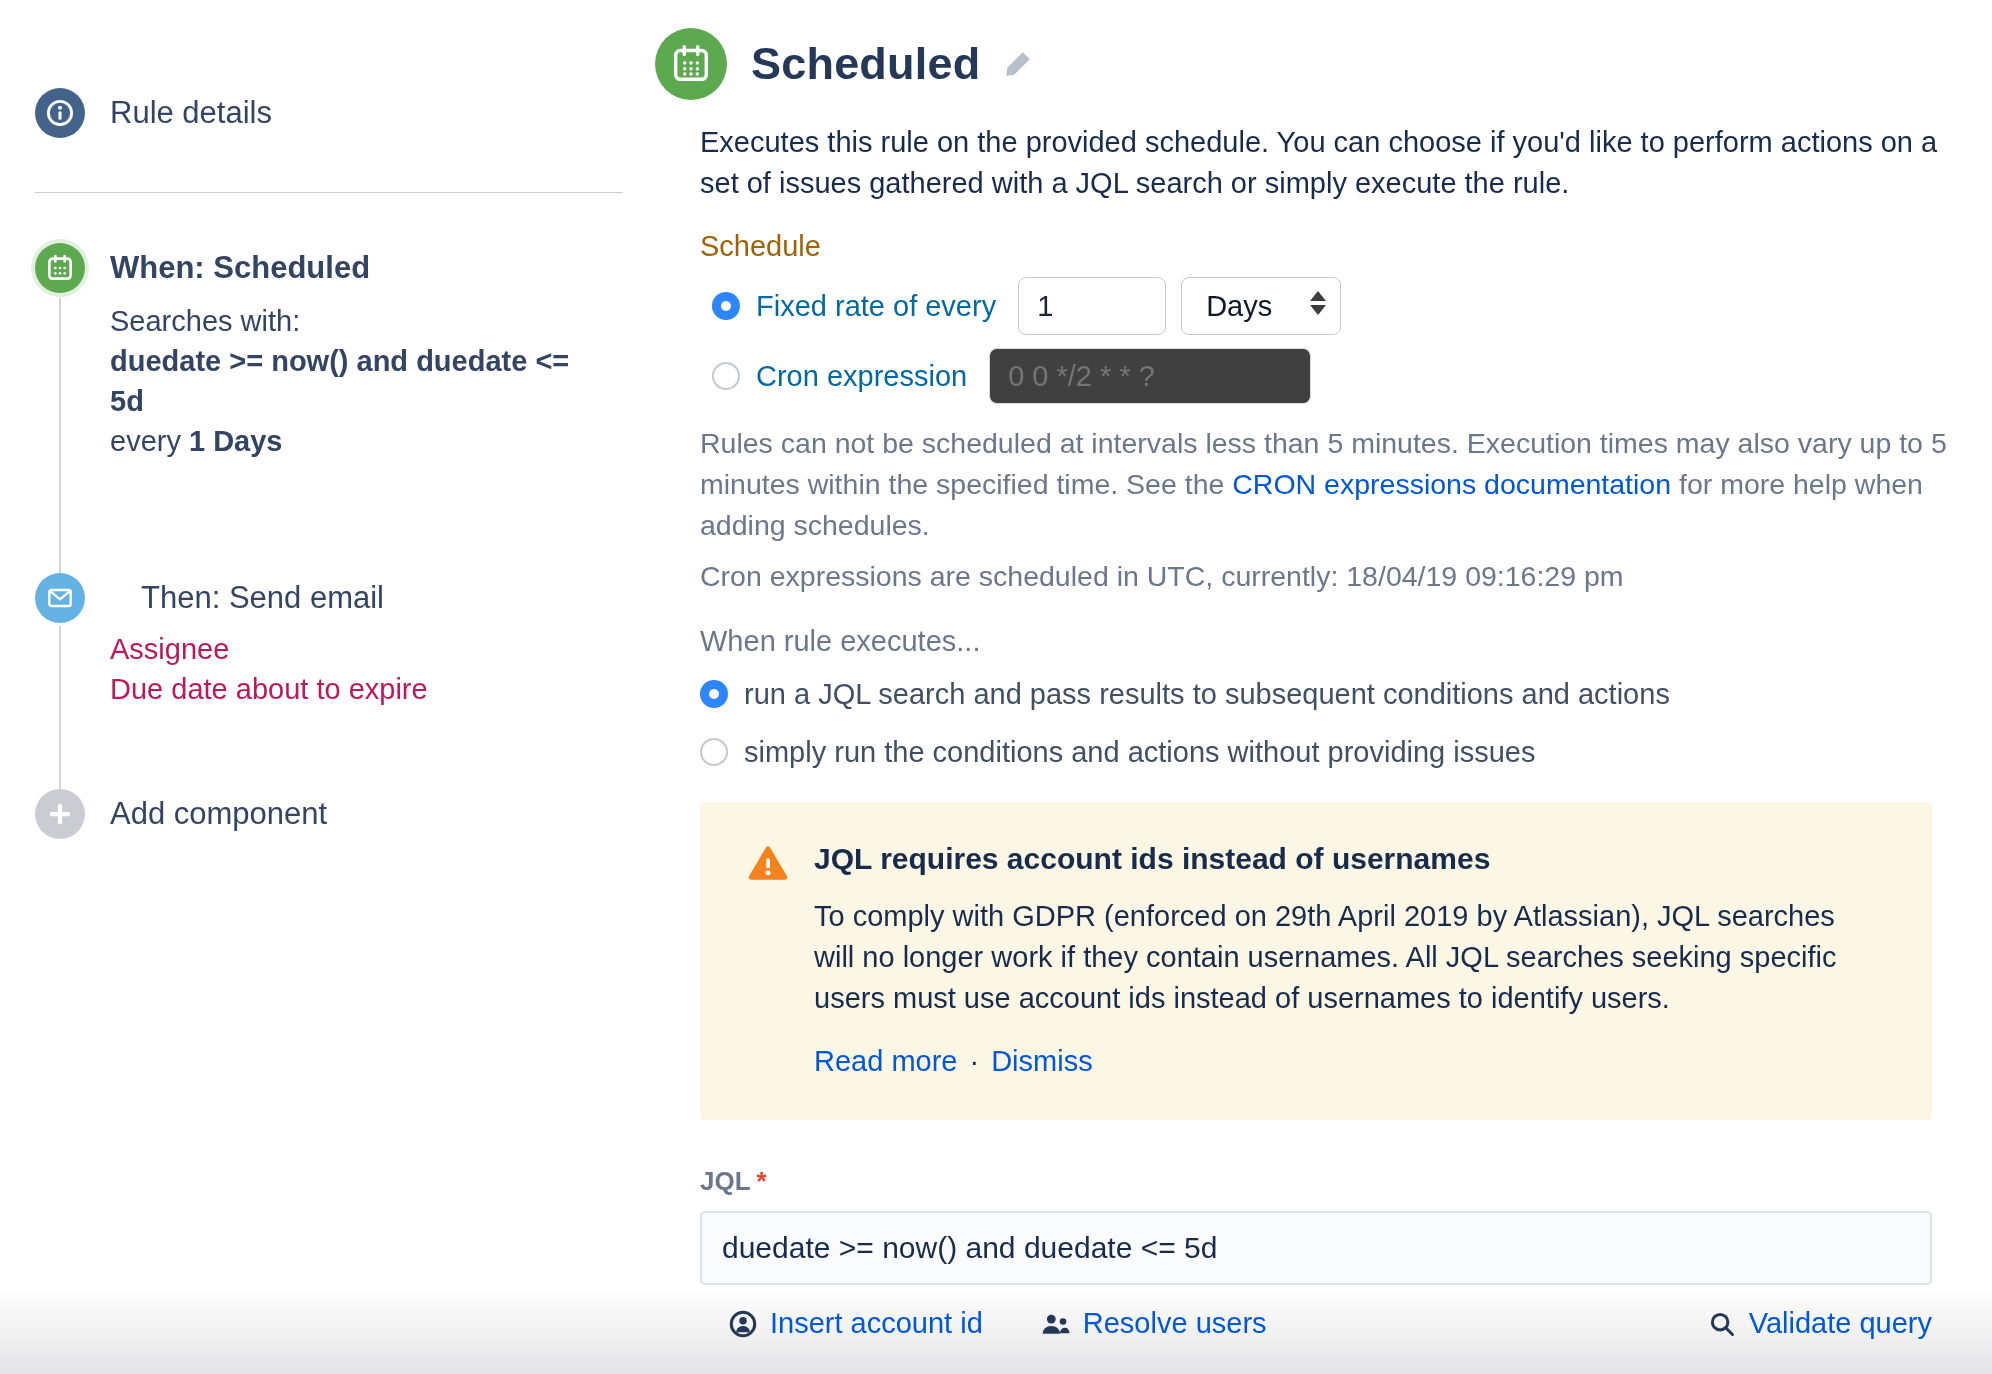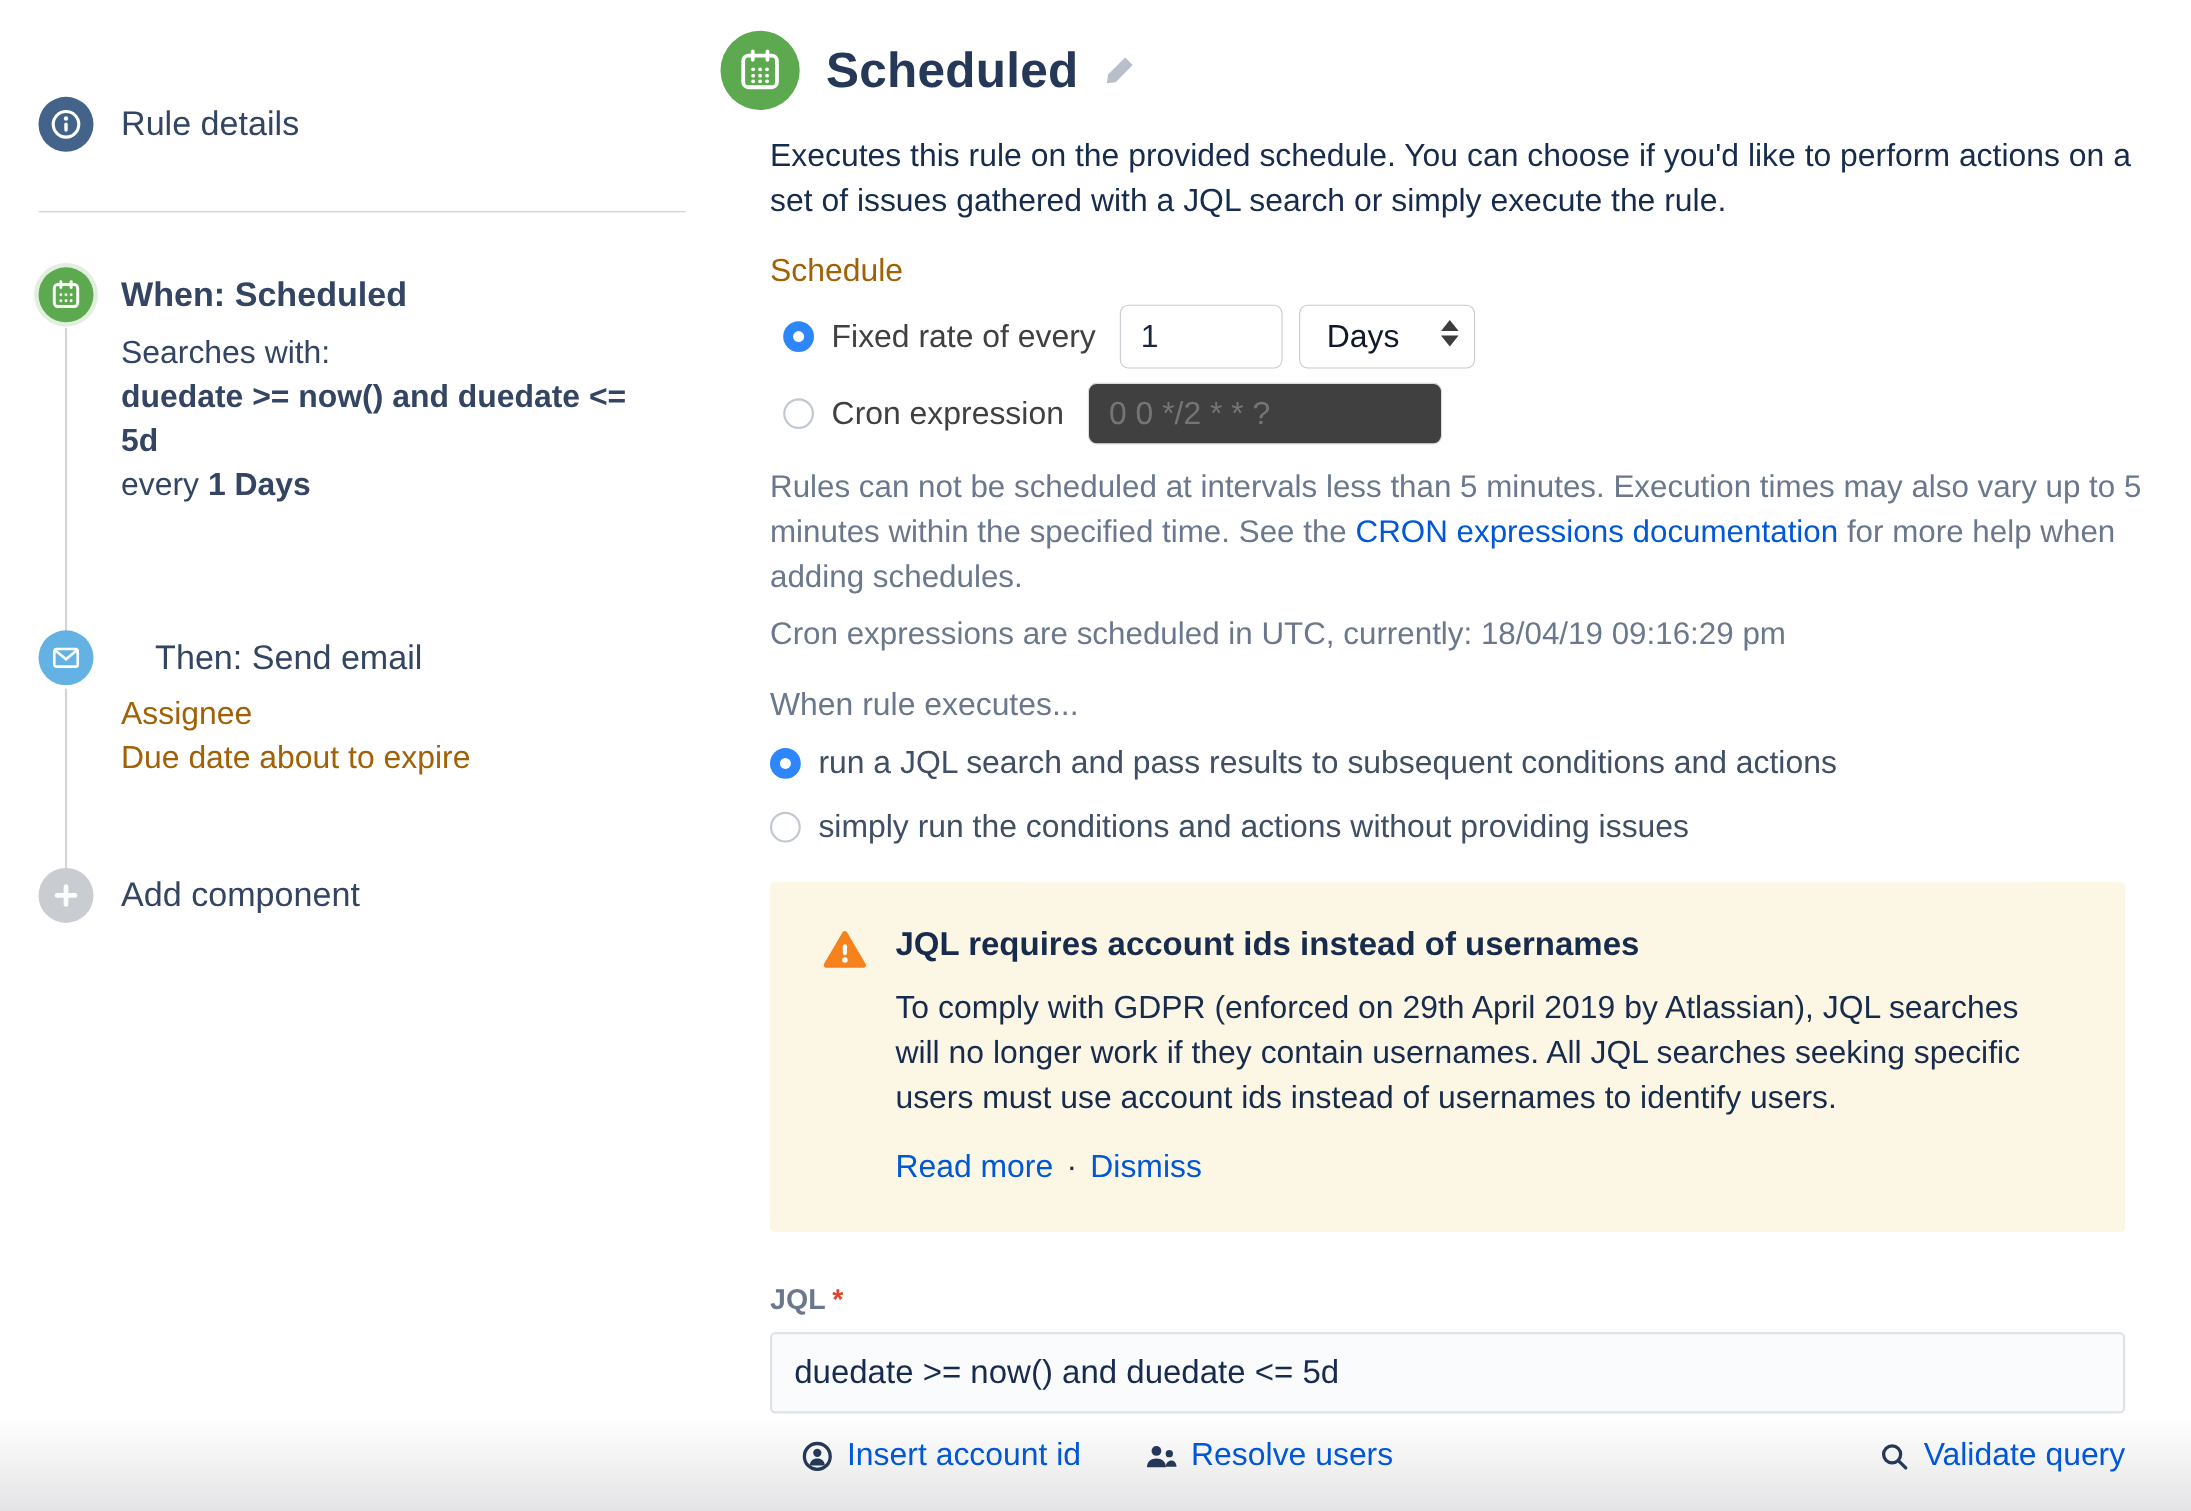--- a/index.html
+++ b/index.html
@@ -20,21 +20,21 @@
     display:flex; align-items:center; justify-content:center; position:relative; z-index:2; }
   .sb-icon.info   { background:#44638B; }
   .sb-icon.green  { background:#5CA94F; box-shadow:0 0 0 4px rgba(92,169,79,.18); }
   .sb-icon.blue   { background:#64B2E4; }
   .sb-icon.plus   { background:#C9CDD2; }
   .sb-label { margin-left:25px; font-size:31px; color:#344563; padding-top:7px; }
   .sb-label.bold { font-weight:bold; }
   .sb-divider { margin-top:54px; margin-bottom:50px; height:1px; background:#CBCBCB; width:588px; }
   .sb-detail { margin-left:75px; margin-top:8px; font-size:29px; line-height:40px; color:#344563; width:478px; }
   .sb-detail .b { font-weight:bold; }
-  .sb-sub { margin-left:75px; margin-top:6px; font-size:29px; line-height:40px; color:#a16207; }
+  .sb-sub { margin-left:75px; margin-top:6px; font-size:29px; line-height:40px; color:#be185d; }
   .sb-line { position:absolute; left:24px; width:2px; background:#D6D6D6; z-index:1; }
   .seg1 { top:210px; height:278px; }
   .seg2 { top:538px; height:166px; }
   .mt-then { margin-top:112px;gap:31px; }
   .mt-add  { margin-top:80px; }
 
   
   .main { position:absolute; left:655px; top:28px; width:1300px; }
   .header-row { display:flex; align-items:center; }
   .hdr-icon { width:72px; height:72px; border-radius:50%; background:#5CA94F;
@@ -46,21 +46,21 @@
   .desc { margin-top:22px; font-size:29px; line-height:41px; color:#172B4D; width:1240px; }
 
   .field-label { margin-top:26px; font-size:29px; color:#a16207; }
 
   .radio-row { display:flex; align-items:center; margin-top:14px; min-height:58px; }
   .radio { width:28px; height:28px; border-radius:50%; flex:0 0 28px; margin-left:12px;
     display:flex; align-items:center; justify-content:center; cursor:pointer; }
   .radio.checked { background:#2E86FB; }
   .radio.checked::after { content:""; width:10px; height:10px; border-radius:50%; background:#fff; }
   .radio.unchecked { background:#fff; border:2px solid #C2C8D0; }
-  .radio-label { margin-left:16px; font-size:29px; color:#404040; }
+  .radio-label { margin-left:16px; font-size:29px; color:#0369a1; }
   .radio-label.dark { color:#404F64; }
 
   .num-input { margin-left:22px; width:148px; height:58px; border:1px solid #C6CACF; border-radius:8px;
     font-family:"Liberation Sans", sans-serif; font-size:29px; color:#1B2638; padding-left:18px; background:#fff; }
   .unit-select { margin-left:15px; width:160px; height:58px; border:1px solid #C6CACF; border-radius:8px;
     background:#fff; display:flex; align-items:center; cursor:pointer; position:relative; }
   .unit-select .val { margin-left:24px; font-size:29px; color:#0f172a; }
   .spinner { position:absolute; right:14px; top:13px; display:flex; flex-direction:column; gap:4px; }
   .tri-up { width:0; height:0; border-left:8px solid transparent; border-right:8px solid transparent; border-bottom:10px solid #3d3d3d; }
   .tri-dn { width:0; height:0; border-left:8px solid transparent; border-right:8px solid transparent; border-top:10px solid #3d3d3d; }

